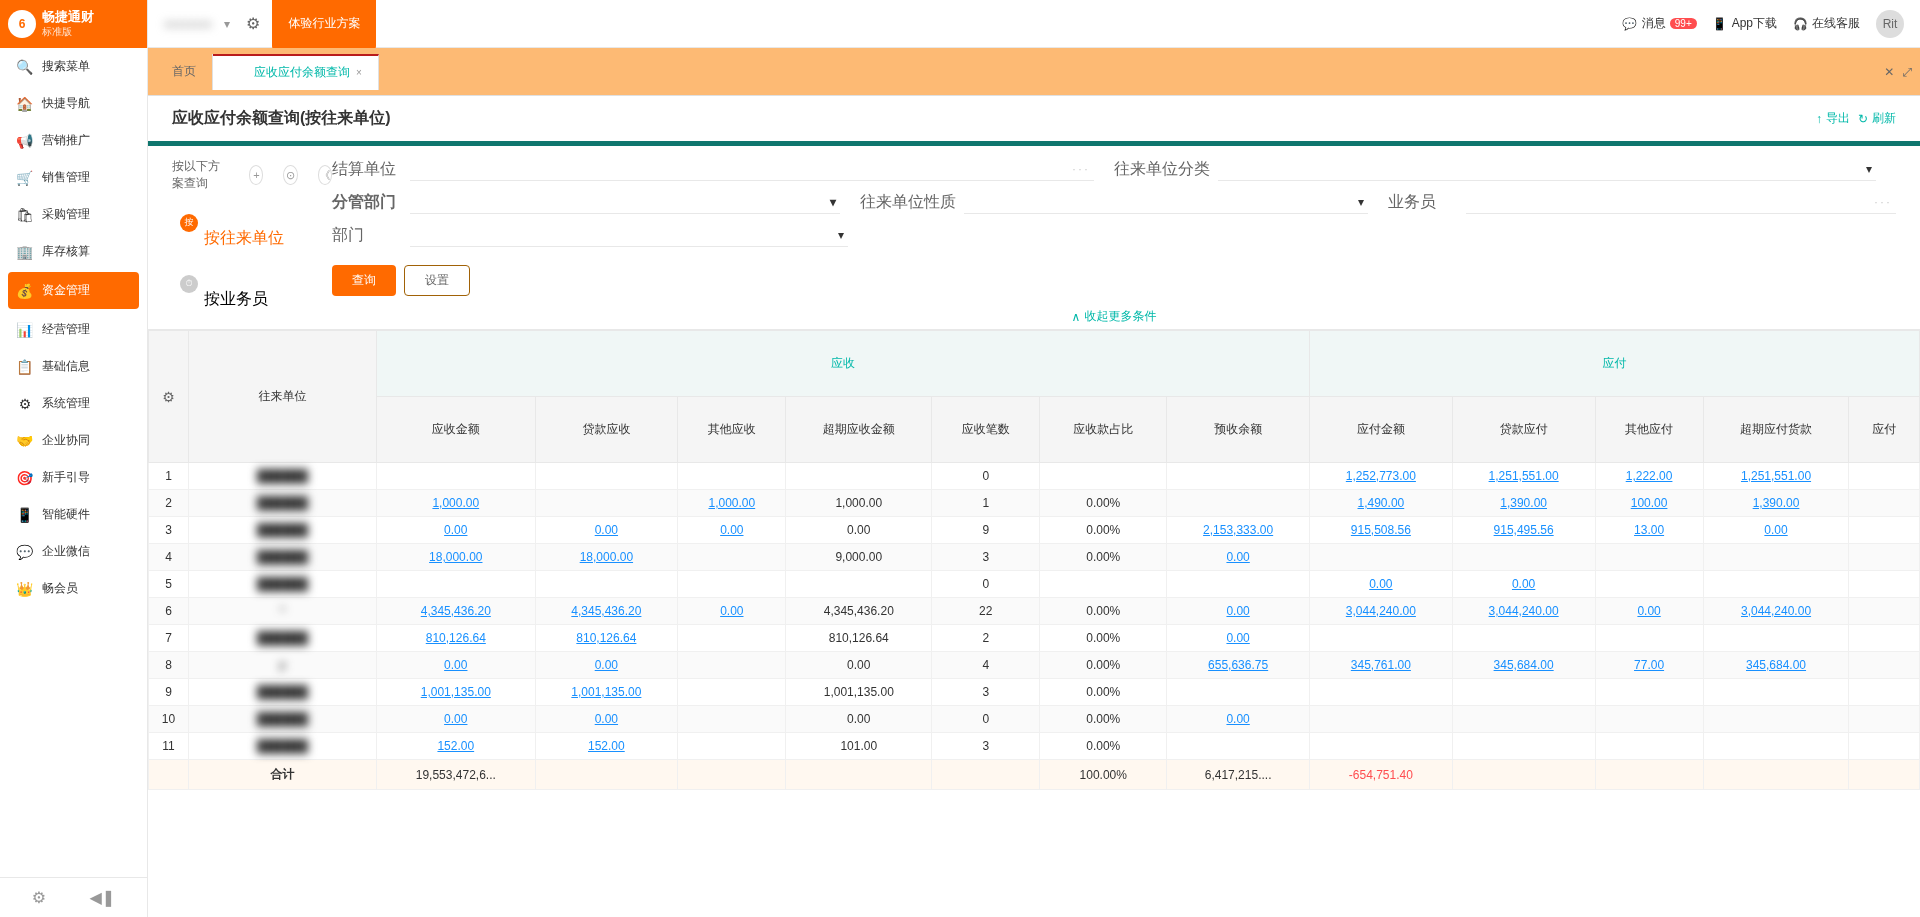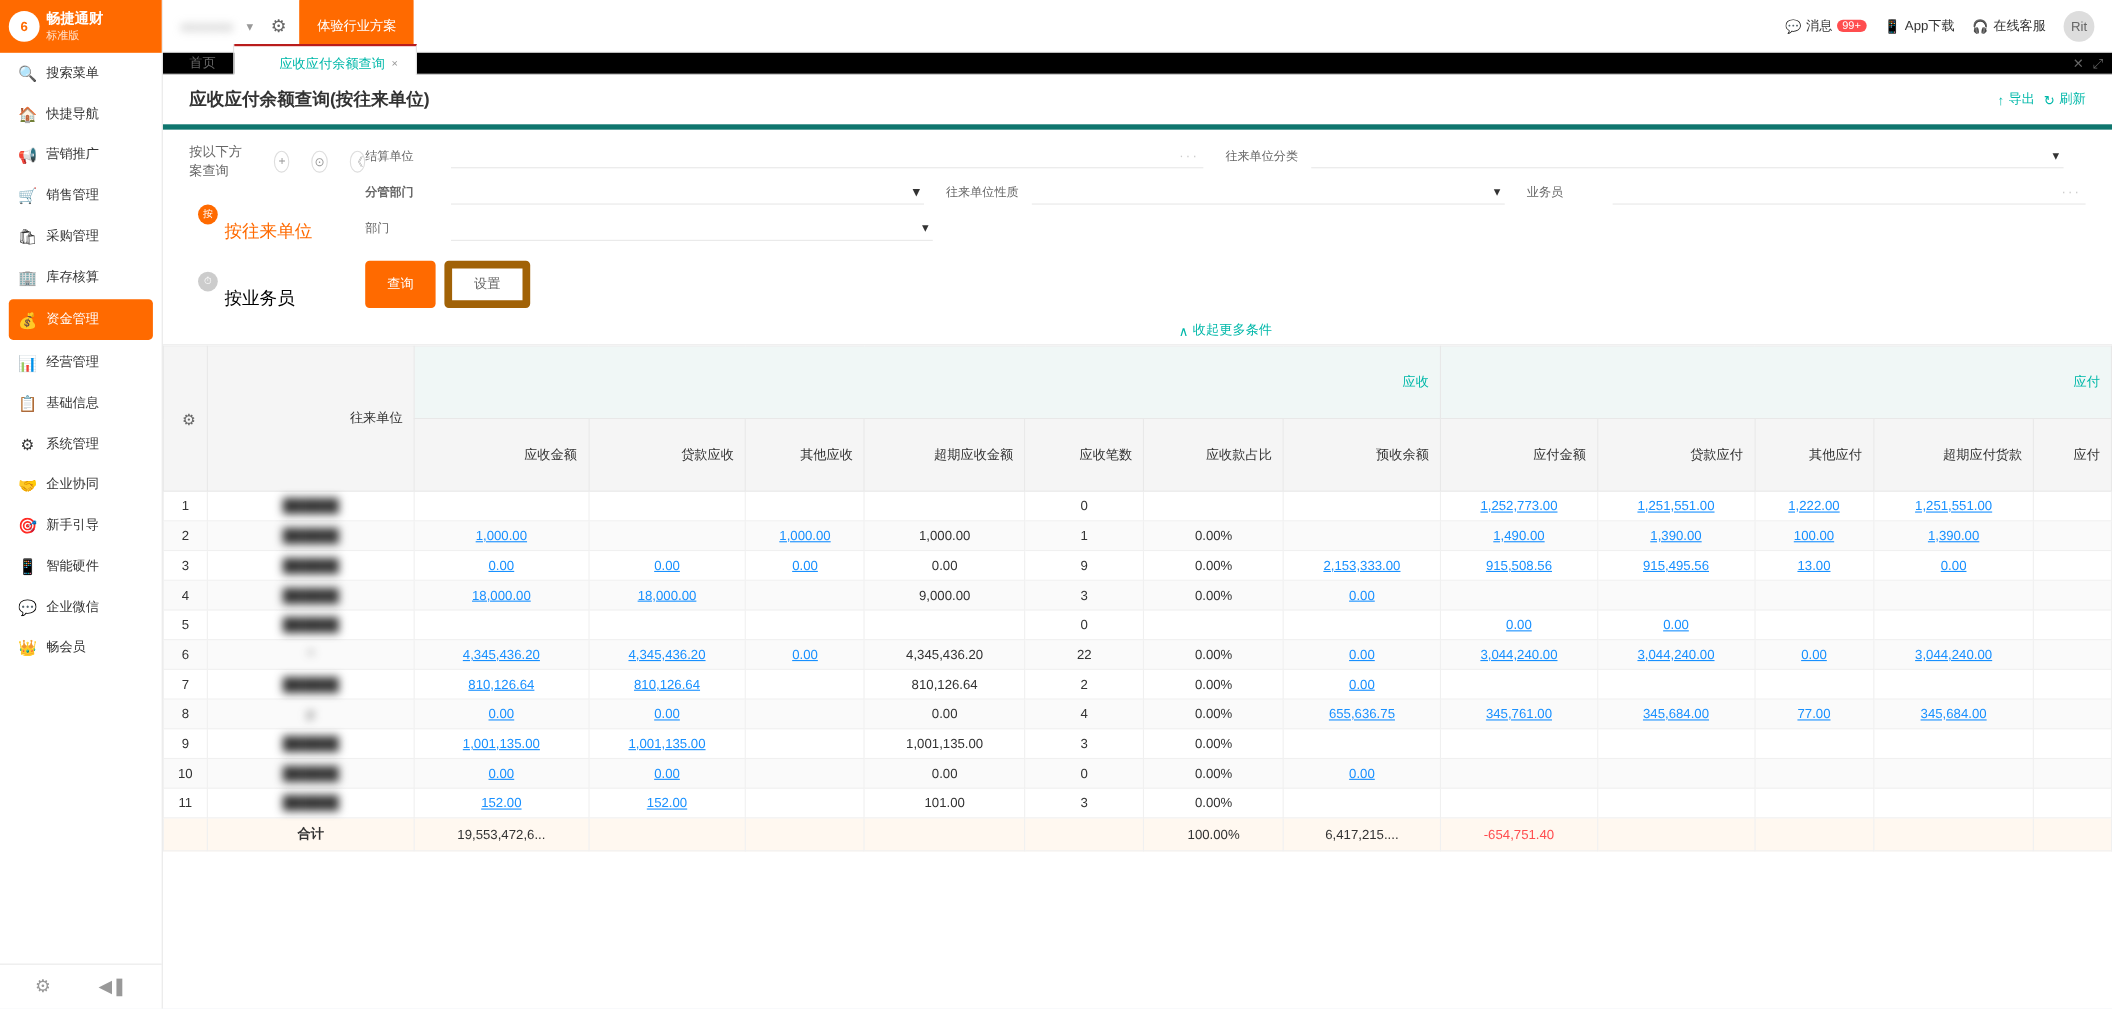--- a/index.html
+++ b/index.html
@@ -71,24 +71,24 @@
       cursor: pointer;
       font-size: 12px;
     }
     .topbar-right { margin-left: auto; display: flex; align-items: center; gap: 16px; color: #333; font-size: 12px; }
     .topbar-right-item { display: flex; align-items: center; gap: 4px; cursor: pointer; }
     .badge { background: #ff4d4f; color: #fff; border-radius: 10px; padding: 0 5px; font-size: 10px; min-width: 18px; text-align: center; }
     .topbar-avatar { width: 28px; height: 28px; border-radius: 50%; background: #ddd; display: flex; align-items: center; justify-content: center; font-size: 10px; color: #666; overflow: hidden; }
 
     
     .tabs {
-      background: #000000;
+      background: #fdba74;
       display: flex; align-items: center;
       border-bottom: 1px solid #e0e0e0;
-      height: 20px;
+      height: 48px;
       padding: 0 8px;
     }
     .tab {
       padding: 0 16px;
       height: 36px;
       display: flex; align-items: center;
       cursor: pointer;
       font-size: 12px;
       color: #666;
       border-right: 1px solid #e0e0e0;
@@ -138,21 +138,21 @@
       background: #ff6a00;
       display: flex; align-items: center; justify-content: center;
       color: #fff; font-size: 9px;
     }
     .scheme-option-icon.gray { background: #ccc; }
     .scheme-option-label { font-size: 16px; margin-top: 32px; }
     .scheme-option.selected .scheme-option-label { color: #ff6a00; }
     .filter-field {
       display: flex; align-items: center; gap: 8px;
     }
-    .filter-field-label { color: #666; font-size: 11px; white-space: nowrap; min-width: 70px; }
+    .filter-field-label { color: #666; font-size: 16px; white-space: nowrap; min-width: 70px; }
     .filter-field-input {
       flex: 1;
       border: none;
       border-bottom: 1px solid #e8e8e8;
       padding: 4px 4px;
       font-size: 12px;
       display: flex; align-items: center; justify-content: space-between;
       cursor: pointer; color: #333;
     }
     .filter-field-input .dots { color: #ccc; letter-spacing: 2px; }
@@ -164,40 +164,40 @@
       cursor: pointer;
       display: flex; align-items: center; justify-content: center; gap: 4px;
     }
     .query-btn {
       background: #ff6a00; color: #fff;
       border: none; border-radius: 4px;
       padding: 6px 20px; cursor: pointer; font-size: 12px;
     }
     .set-btn {
       background: #fff; color: #666;
-      border: 7px solid #a16207; border-radius: 4px;
+      border: 1px solid #a16207; border-radius: 4px;
       padding: 6px 20px; cursor: pointer; font-size: 12px;
     }
 
     
     .table-container {
       flex: 1;
       overflow: auto;
       background: #fff;
       margin: 0;
     }
     .data-table {
       width: 100%;
       border-collapse: collapse;
       font-size: 12px;
     }
     .data-table th {
       background: #f5f5f5;
       padding: 24px 10px;
-      text-align: right;
+      text-align: center;
       border: 1px solid #e8e8e8;
       color: #333;
       font-weight: 500;
       white-space: nowrap;
     }
     .data-table th.group-header {
       background: #f0f7f6;
       color: #00b8a9;
     }
     .data-table td {

